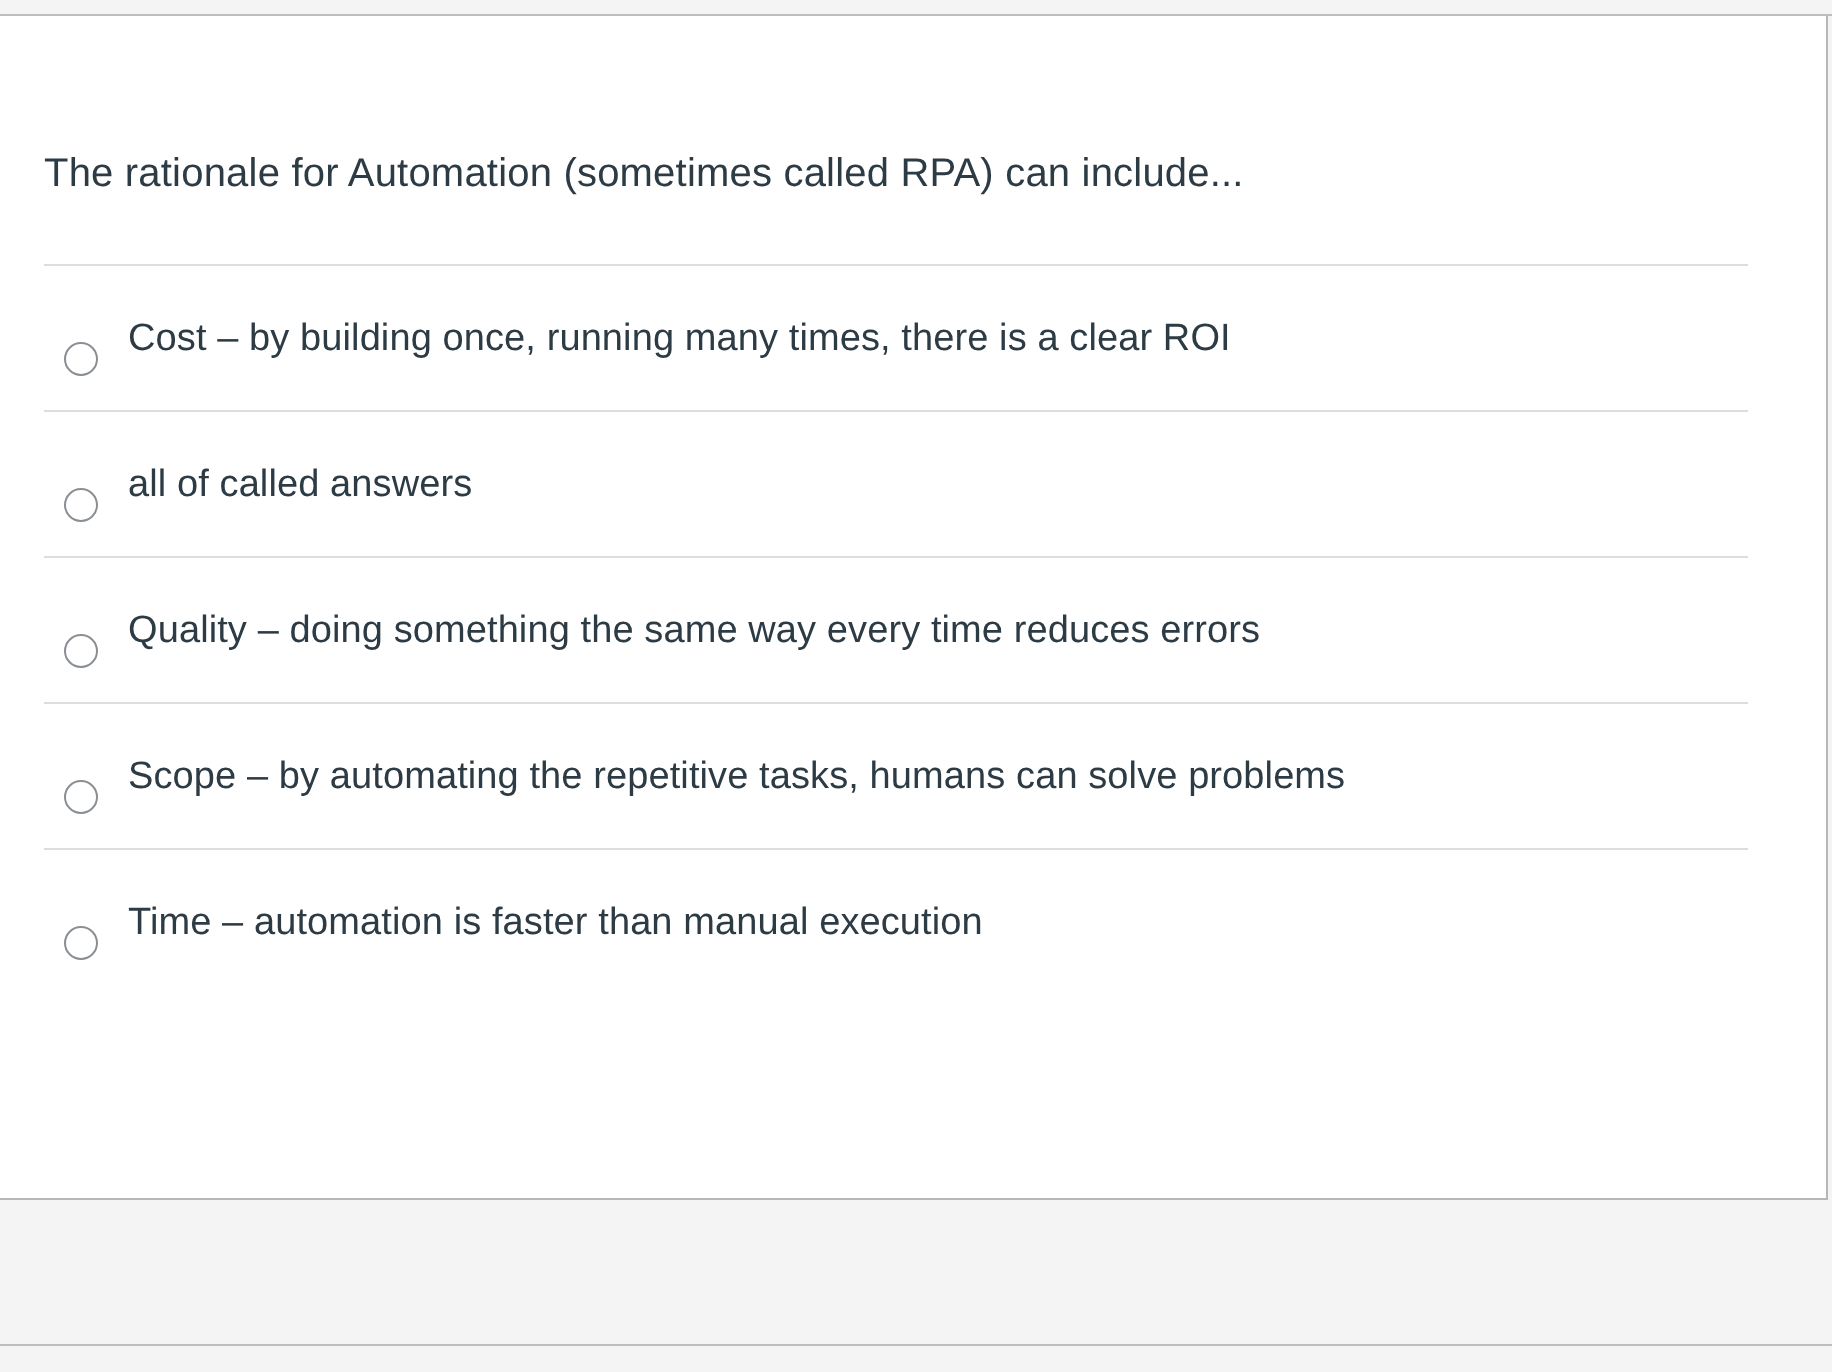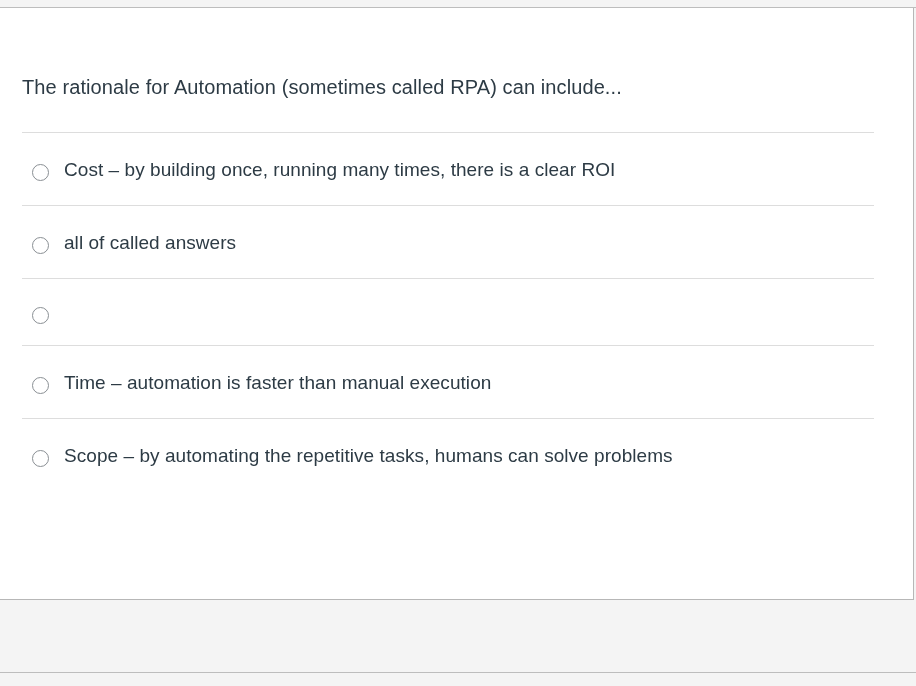--- a/index.html
+++ b/index.html
@@ -70,21 +70,21 @@
     letter-spacing: 0.1px;
   }
 
   .answers {
     margin-top: 24px;
   }
 
   .answer-row {
     position: relative;
     display: flex;
-    align-items: center;
+    align-items: flex-end;
     border-top: 1px solid #dddddd;
     padding: 19px 0 17px 0;
     box-sizing: border-box;
     min-height: 67px;
   }
 
   .radio {
     flex: 0 0 auto;
     width: 17px;
     height: 17px;
@@ -144,30 +144,31 @@
           <span class="answer-label">Cost – by building once, running many times, there is a clear ROI</span>
         </div>
 
         <div class="answer-row">
           <span class="radio"></span>
           <span class="answer-label">all of called answers</span>
         </div>
 
         <div class="answer-row">
           <span class="radio"></span>
+          <span class="answer-label">Quality – doing something the same way every time reduces errors</span>
+        </div>
+
+        <div class="answer-row">
+          <span class="radio"></span>
+          <span class="answer-label">Scope – by automating the repetitive tasks, humans can solve problems</span>
         </div>
 
         <div class="answer-row">
           <span class="radio"></span>
           <span class="answer-label">Time – automation is faster than manual execution</span>
-        </div>
-
-        <div class="answer-row">
-          <span class="radio"></span>
-          <span class="answer-label">Scope – by automating the repetitive tasks, humans can solve problems</span>
         </div>
 
       </div>
     </div>
   </div>
 
   <div class="bottom-rule"></div>
   <div class="bottom-fill"></div>
 
 </div>

